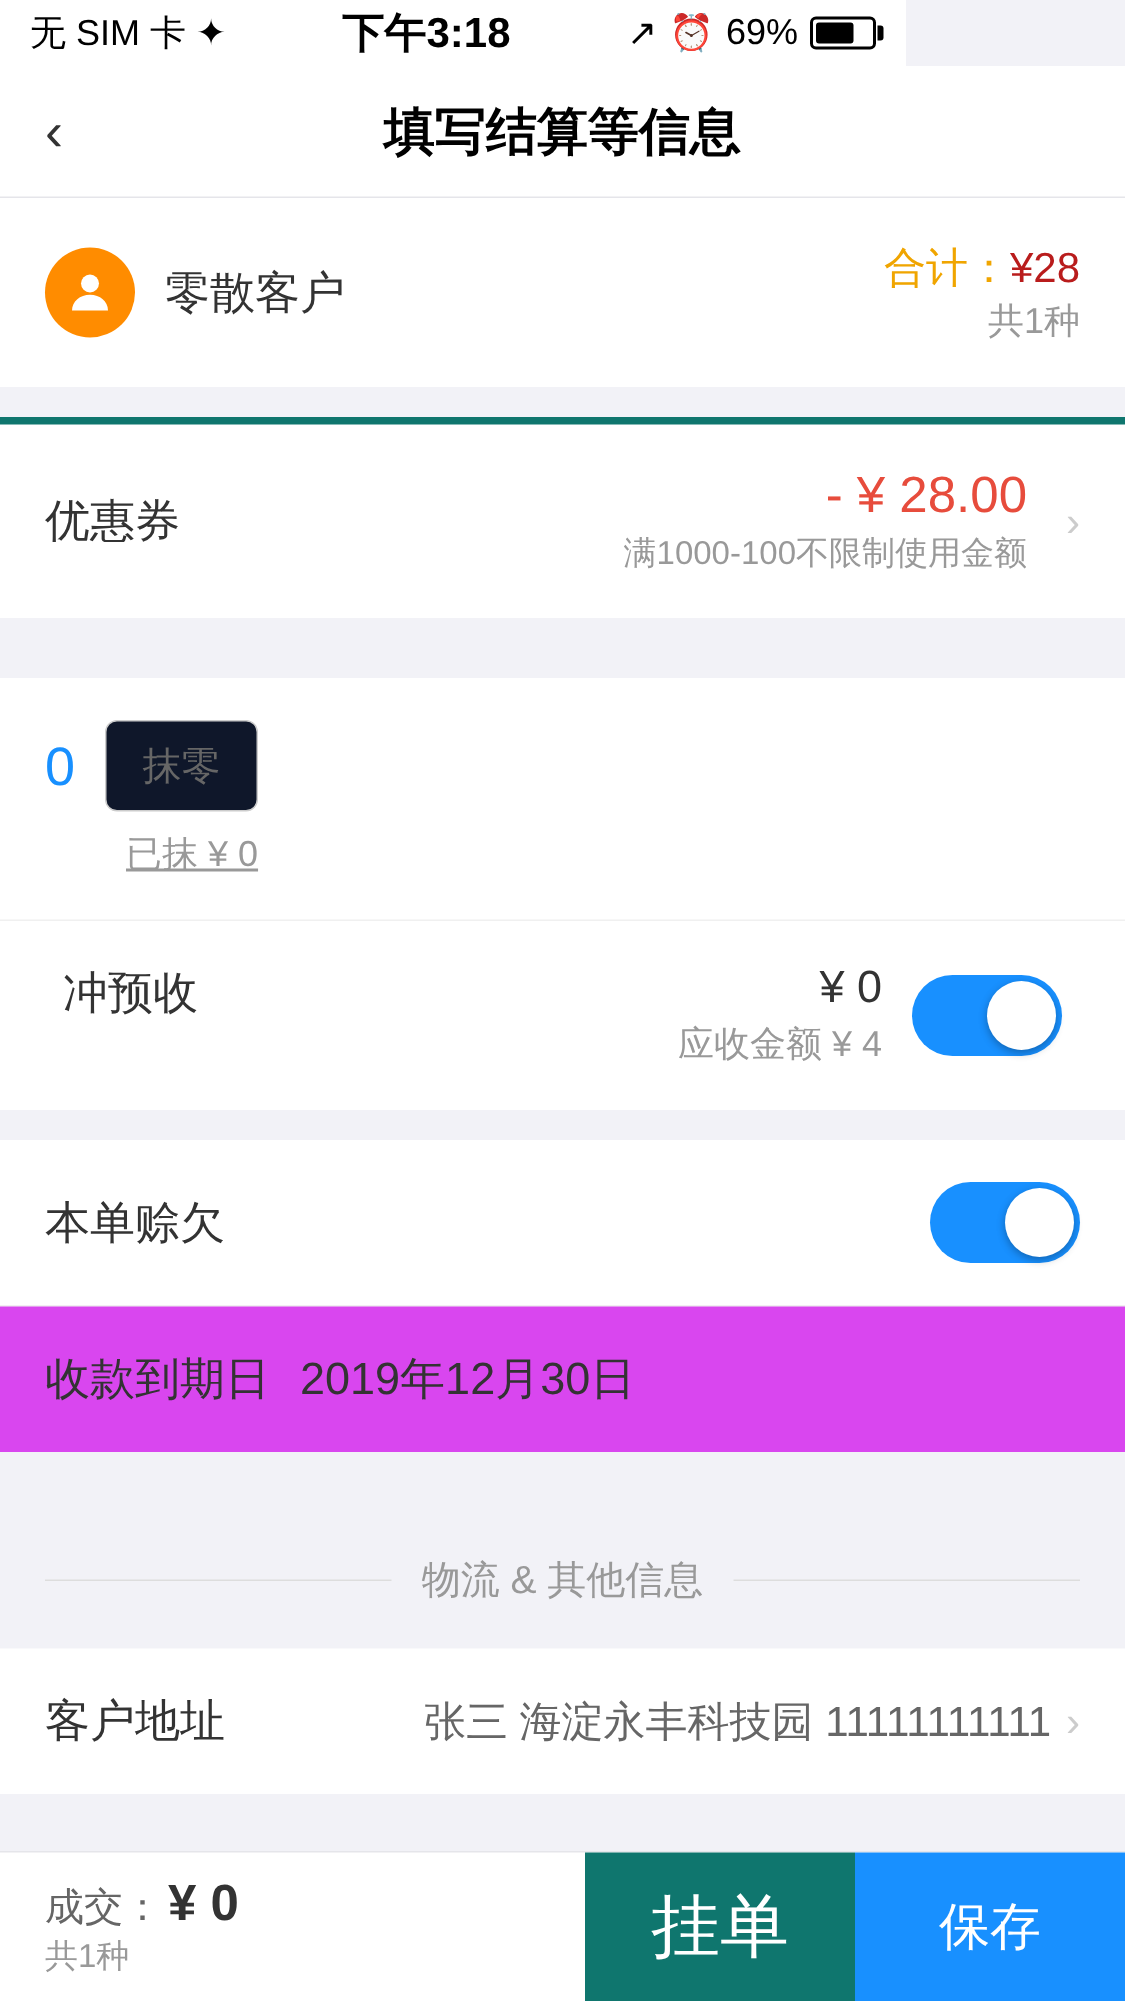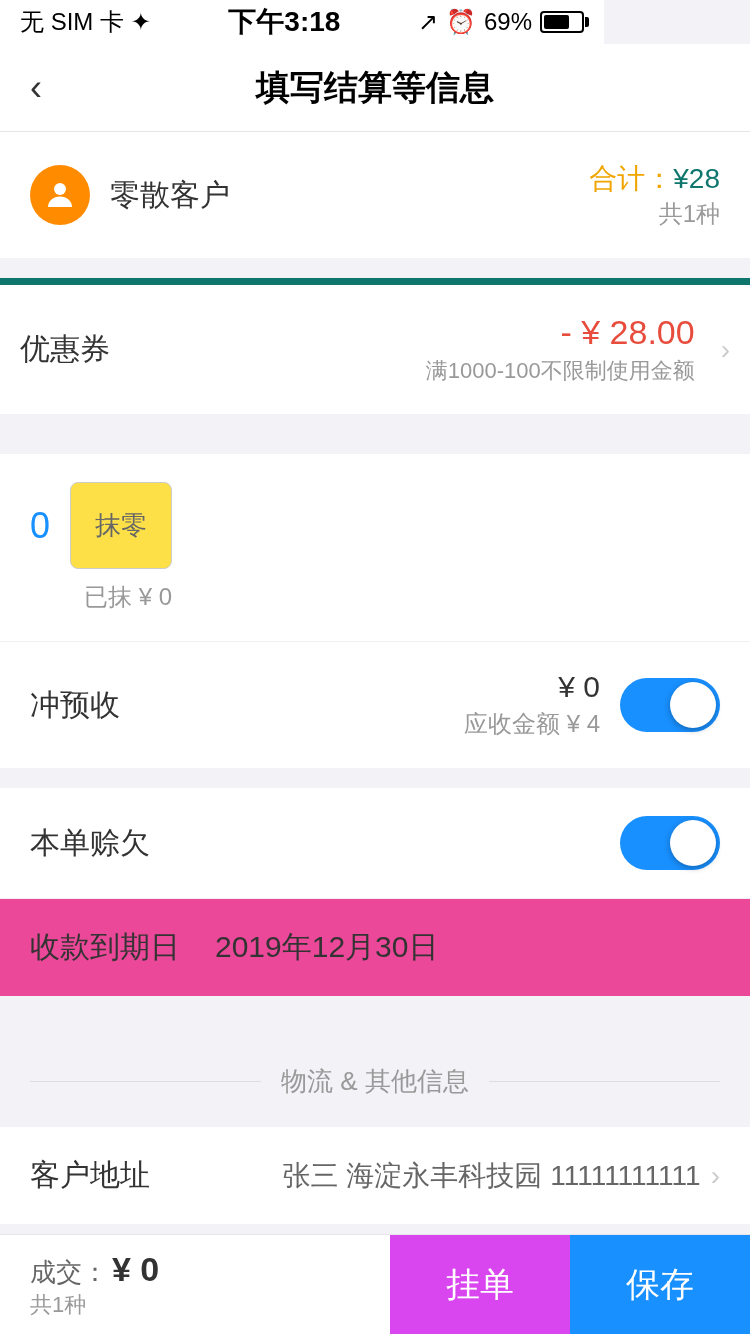--- a/index.html
+++ b/index.html
@@ -116,25 +116,25 @@
       color: #333;
     }
     .customer-right { text-align: right; }
     .total-label { font-size: 28px; color: #333; }
     .total-label span { color: #f0a500; }
     .count-label { font-size: 24px; color: #999; }
 
     
     .coupon-row {
       background: #fff;
-      padding: 28px 20px;
-      display: flex;
-      align-items: center;
-      justify-content: space-between;
-      border-top: 7px solid #0f766e;
+      padding: 28px 30px;
+      display: flex;
+      align-items: center;
+      justify-content: space-between;
+      border-top: 5px solid #0f766e;
     }
     .coupon-label { font-size: 30px; color: #333; }
     .coupon-right { text-align: right; display: flex; align-items: center; gap: 26px; }
     .coupon-amount { font-size: 34px; color: #e74c3c; font-weight: 500; }
     .coupon-desc { font-size: 22px; color: #999; margin-top: 4px; }
     .chevron { font-size: 28px; color: #ccc; }
 
     
     .divider-section {
       height: 20px;
@@ -152,33 +152,33 @@
       align-items: center;
       justify-content: space-between;
       border-bottom: 1px solid #f0f0f0;
     }
     .amount-label { font-size: 30px; color: #333; }
     .amount-right { display: flex; align-items: center; gap: 20px; }
     .amount-value { font-size: 36px; color: #1890ff; font-weight: 500; }
     .round-btn {
       border: 1px solid #ccc;
       border-radius: 8px;
-      padding: 25px 24px;
+      padding: 12px 24px;
       font-size: 26px;
       color: #666;
-      background: #fde047;
+      background: #0f172a;
       cursor: pointer;
     }
-    .amount-sub { font-size: 24px; color: #999; text-align: right; margin-top: 4px; }
+    .amount-sub { font-size: 24px; color: #999; text-align: right; margin-top: 4px; text-decoration: underline; }
 
     
     .prepay-row {
-      padding: 28px 30px;
-      display: flex;
-      align-items: center;
+      padding: 28px 42px;
+      display: flex;
+      align-items: flex-start;
       justify-content: space-between;
       background: #fff;
     }
     .prepay-label { font-size: 30px; color: #333; }
     .prepay-right { display: flex; align-items: center; gap: 20px; }
     .prepay-info { text-align: right; }
     .prepay-amount { font-size: 30px; color: #333; font-weight: 500; }
     .prepay-sub { font-size: 24px; color: #999; margin-top: 4px; }
 
     
@@ -209,25 +209,25 @@
     .debt-row {
       padding: 28px 30px;
       display: flex;
       align-items: center;
       justify-content: space-between;
     }
     .debt-label { font-size: 30px; color: #333; }
 
     
     .duedate-row {
-      background: #ec4899;
-      padding: 28px 30px;
-      display: flex;
-      align-items: center;
-      gap: 35px;
+      background: #d946ef;
+      padding: 28px 30px;
+      display: flex;
+      align-items: center;
+      gap: 20px;
       border-top: 1px solid #f0f0f0;
     }
     .duedate-label { font-size: 30px; color: #333; }
     .duedate-value { font-size: 30px; color: #333; }
     .logistics-header {
       background: #f2f2f7;
       padding: 28px 30px;
       text-align: left;
       color: #999;
       font-size: 26px;
@@ -274,25 +274,25 @@
     .bottom-info {
       flex: 1;
       padding: 0 30px;
     }
     .bottom-deal { font-size: 26px; color: #666; }
     .bottom-amount { font-size: 34px; color: #333; font-weight: 600; }
     .bottom-count { font-size: 22px; color: #999; }
     .btn-hold {
       width: 180px;
       height: 100%;
-      background: #d946ef;
+      background: #0f766e;
       display: flex;
       align-items: center;
       justify-content: center;
-      font-size: 34px;
+      font-size: 46px;
       color: #fff;
       cursor: pointer;
       margin-left: 40px;
     }
     .btn-save {
       width: 180px;
       height: 100%;
       background: #1890ff;
       display: flex;
       align-items: center;
@@ -332,21 +332,21 @@
     <div class="avatar">
       <svg class="avatar-svg" viewBox="0 0 24 24">
         <circle cx="12" cy="8" r="4" fill="#fff"></circle>
         <path d="M4 20c0-4 3.6-7 8-7s8 3 8 7" fill="#fff"></path>
       </svg>
     </div>
     <span class="customer-name">零散客户</span>
   </div>
   <div class="customer-right">
     <div class="total-label">
-      <span>合计：</span><span style="color:#0f766e">¥28</span>
+      <span>合计：</span><span style="color:#b91c1c">¥28</span>
     </div>
     <div class="count-label">共1种</div>
   </div>
 </div>
 
 <div class="section">
   <div class="coupon-row">
     <span class="coupon-label">优惠券</span>
     <div class="coupon-right">
       <div>

